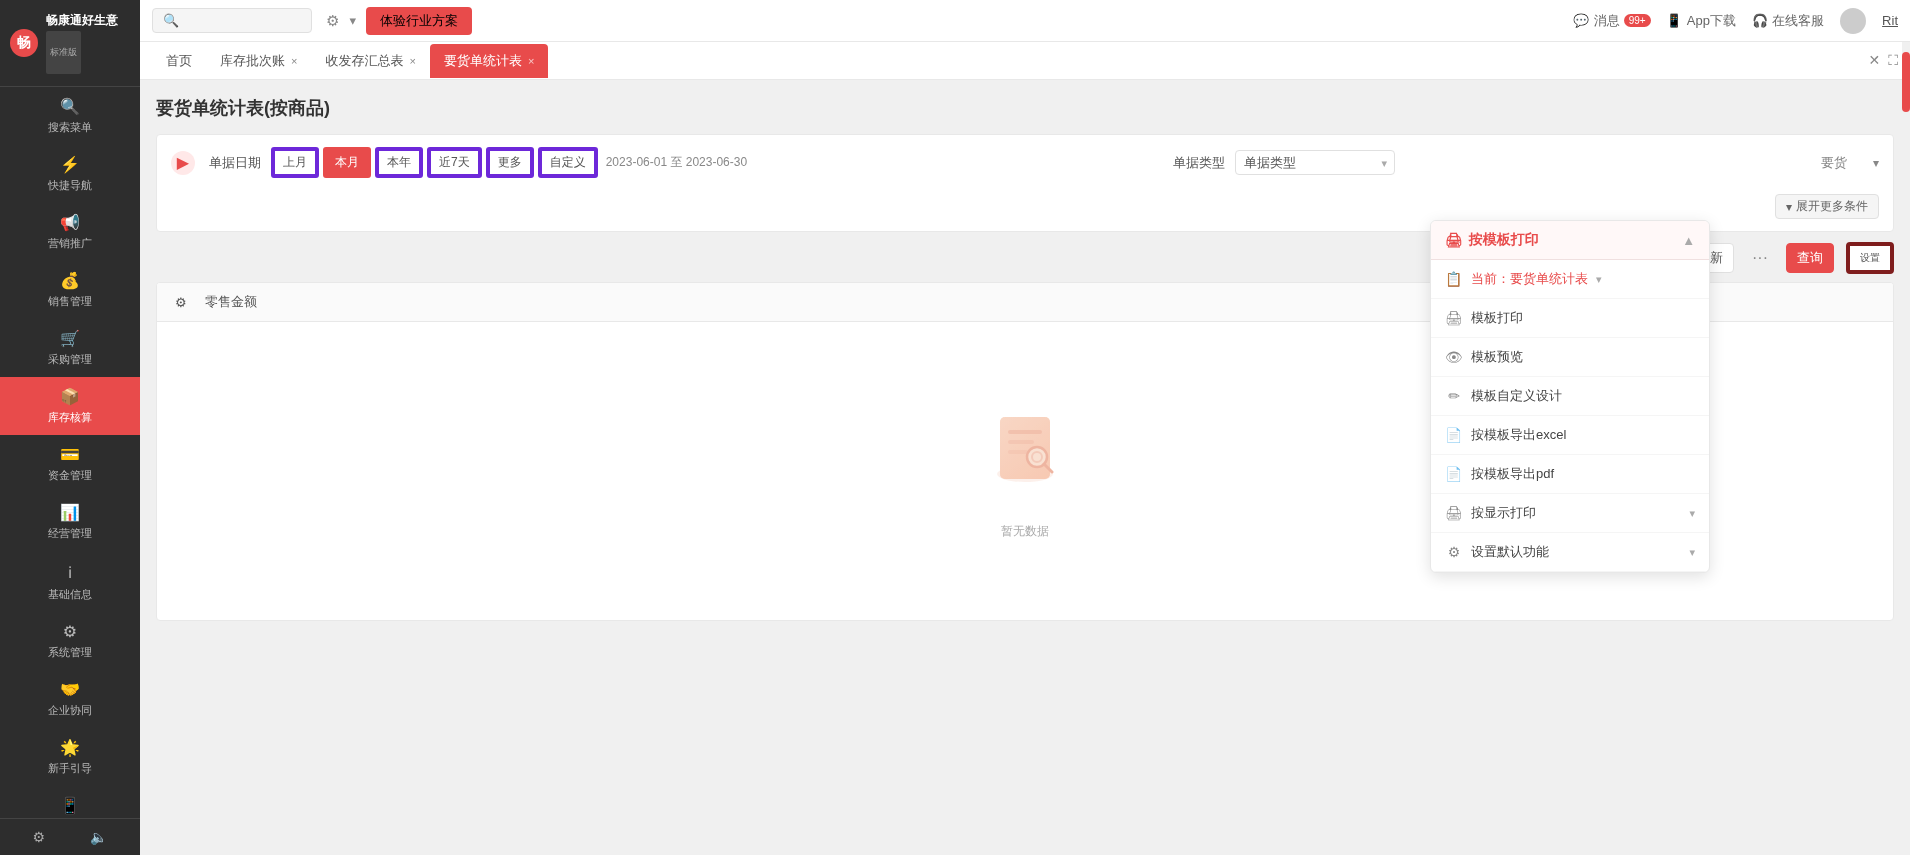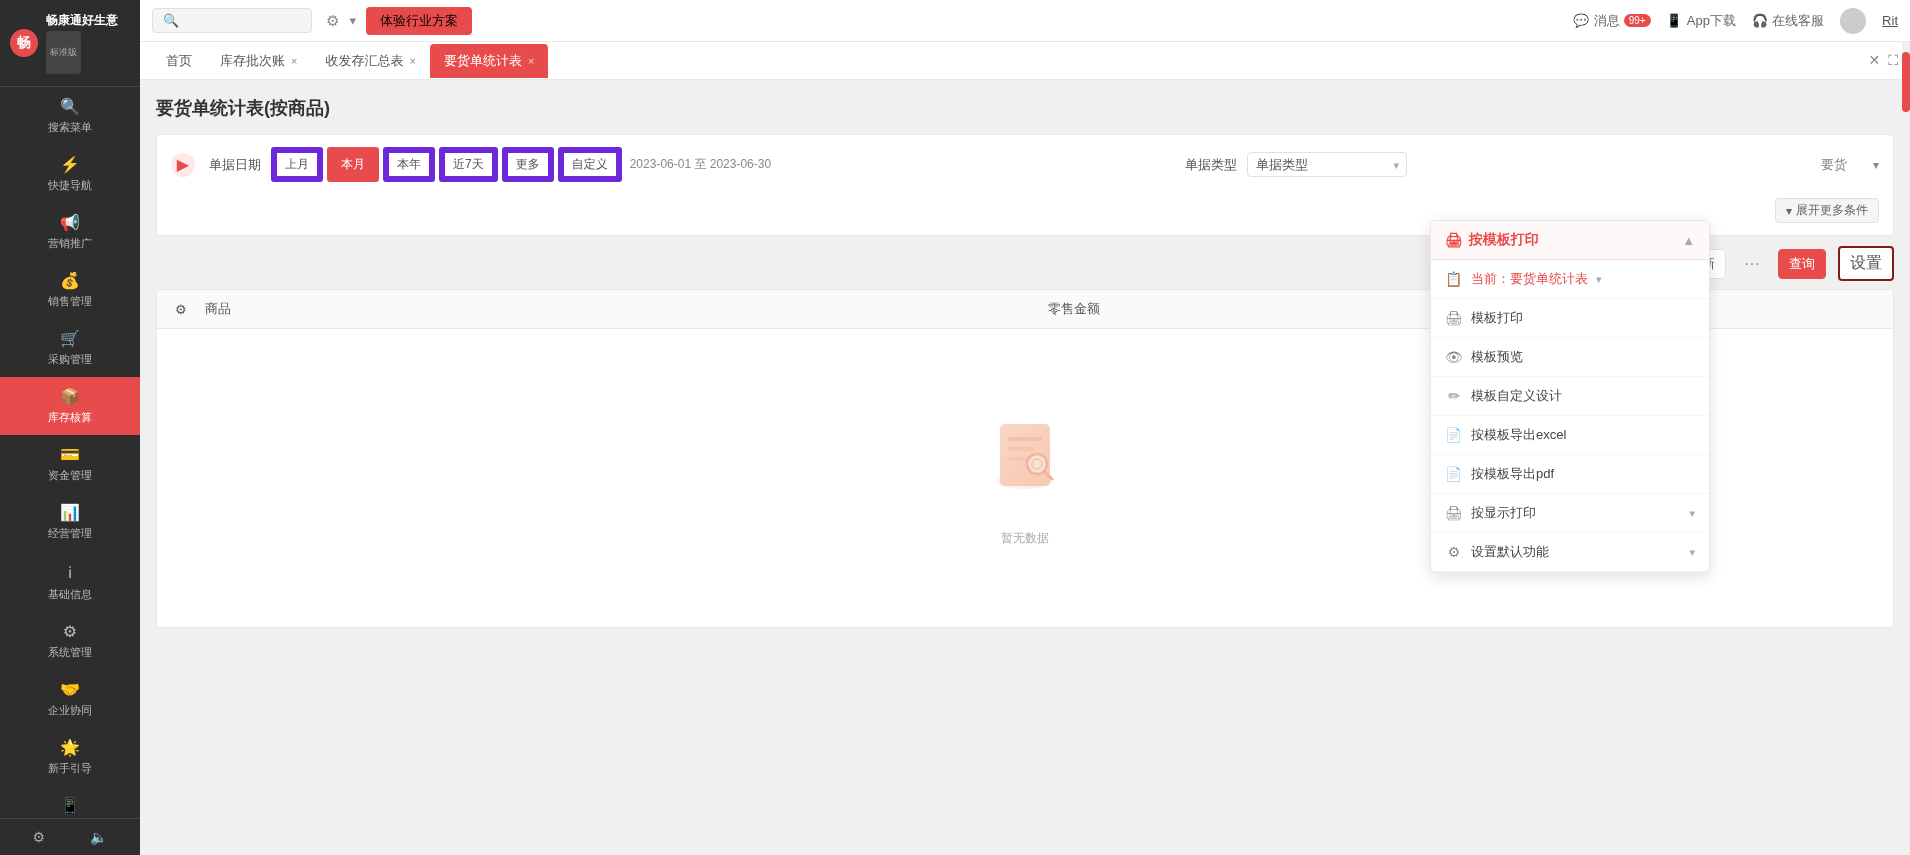--- a/index.html
+++ b/index.html
@@ -45,21 +45,21 @@
     
     .page-content { flex: 1; overflow: auto; padding: 16px; position: relative; }
     .page-title { font-size: 18px; font-weight: bold; color: #333; margin-bottom: 14px; }
 
     
     .filter-bar { background: #fff; border-radius: 4px; padding: 12px 14px; margin-bottom: 10px; border: 1px solid #e8e8e8; }
     .filter-row { display: flex; align-items: center; gap: 10px; flex-wrap: wrap; }
     .filter-label { color: #555; font-size: 13px; white-space: nowrap; }
     .expand-btn { color: #666; font-size: 12px; cursor: pointer; background: #f5f5f5; border: 1px solid #e0e0e0; border-radius: 4px; padding: 3px 10px; display: flex; align-items: center; gap: 4px; margin-top: 8px; margin-left: auto; }
     .date-btns { display: flex; align-items: center; gap: 4px; }
-    .date-btn { padding: 3px 8px; border-radius: 3px; border: 6px solid #6d28d9; cursor: pointer; font-size: 12px; color: #555; background: #fff; }
+    .date-btn { padding: 3px 8px; border-radius: 3px; border: 4px solid #6d28d9; cursor: pointer; font-size: 12px; color: #555; background: #fff; }
     .date-btn.active { background: #e84b4b; color: #fff; border-color: #e84b4b; }
     .date-range { color: #888; font-size: 12px; margin-left: 4px; }
     .filter-select { border: 1px solid #e0e0e0; border-radius: 4px; padding: 4px 24px 4px 8px; font-size: 13px; color: #555; background: #fff; min-width: 160px; appearance: none; cursor: pointer; position: relative; }
     .select-wrapper { position: relative; display: inline-block; }
     .select-wrapper::after { content: '▾'; position: absolute; right: 8px; top: 50%; transform: translateY(-50%); color: #aaa; pointer-events: none; font-size: 11px; }
     .filter-expand-icon { color: #e84b4b; font-size: 16px; margin-right: 4px; background: #ffe8e8; width: 24px; height: 24px; border-radius: 50%; display: flex; align-items: center; justify-content: center; cursor: pointer; }
 
     
     .data-table { background: #fff; border-radius: 4px; border: 1px solid #e8e8e8; overflow: hidden; }
     .table-header { display: flex; align-items: center; background: #fafafa; border-bottom: 1px solid #e8e8e8; padding: 0 10px; }
@@ -68,21 +68,21 @@
     .empty-state { display: flex; flex-direction: column; align-items: center; justify-content: center; padding: 80px 0; }
     .empty-icon { font-size: 80px; margin-bottom: 12px; opacity: 0.7; }
     .empty-text { color: #aaa; font-size: 12px; }
 
     
     .action-toolbar { display: flex; align-items: center; justify-content: flex-end; margin-bottom: 8px; gap: 12px; }
     .toolbar-btn { display: flex; align-items: center; gap: 4px; padding: 5px 10px; border: 1px solid #e0e0e0; border-radius: 4px; background: #fff; cursor: pointer; font-size: 13px; color: #555; }
     .toolbar-btn.primary { background: #e84b4b; color: #fff; border-color: #e84b4b; }
     .toolbar-btn.template-print { background: #fff8f8; color: #e84b4b; border-color: #f5c5c5; position: relative; }
     .toolbar-more { color: #888; cursor: pointer; font-size: 16px; padding: 2px 6px; }
-    .settings-btn { background: #fff; border: 2px solid #7f1d1d; border-radius: 4px; padding: 5px 10px; cursor: pointer; font-size: 16px; color: #555; }
+    .settings-btn { background: #fff; border: 4px solid #7f1d1d; border-radius: 4px; padding: 5px 10px; cursor: pointer; font-size: 10px; color: #555; }
     .dropdown-menu { position: absolute; right: 200px; top: 140px; width: 280px; background: #fff; border: 1px solid #e8e8e8; border-radius: 6px; box-shadow: 0 4px 16px rgba(0,0,0,0.12); z-index: 100; overflow: hidden; }
     .dropdown-header { display: flex; align-items: center; justify-content: space-between; padding: 10px 14px; background: #fff8f8; border-bottom: 1px solid #f0e0e0; }
     .dropdown-header-title { color: #e84b4b; font-size: 14px; font-weight: bold; display: flex; align-items: center; gap: 6px; }
     .dropdown-header-arrow { color: #aaa; cursor: pointer; }
     .dropdown-item { display: flex; align-items: center; gap: 8px; padding: 10px 14px; cursor: pointer; font-size: 13px; color: #444; border-bottom: 1px solid #f5f5f5; }
     .dropdown-item-icon { color: #888; font-size: 14px; width: 18px; text-align: center; }
     .dropdown-item.has-arrow { justify-content: space-between; }
     .dropdown-item-left { display: flex; align-items: center; gap: 8px; }
     .dropdown-item-arrow { color: #aaa; font-size: 11px; }
     .dropdown-item.selected-item { color: #e84b4b; }
@@ -271,21 +271,20 @@
         <span>刷新</span>
       </button>
       <span class="toolbar-more">···</span>
       <button class="toolbar-btn primary">查询</button>
       <button class="settings-btn">设置</button>
     </div>
 
     <div class="data-table">
       <div class="table-header">
         <div class="th settings-col">⚙</div>
-        <div class="th">商品</div>
         <div class="th">零售金额</div>
       </div>
       <div class="empty-state">
         <div class="empty-icon">
           
           <svg width="90" height="90" viewBox="0 0 90 90" fill="none" xmlns="http://www.w3.org/2000/svg">
             <ellipse cx="45" cy="72" rx="28" ry="8" fill="#f5cbb8" opacity="0.4"></ellipse>
             <rect x="20" y="15" width="50" height="62" rx="5" fill="#f5cbb8"></rect>
             <rect x="20" y="15" width="50" height="62" rx="5" fill="url(#pg)" opacity="0.7"></rect>
             <rect x="28" y="28" width="34" height="4" rx="2" fill="#e8967a" opacity="0.6"></rect>

